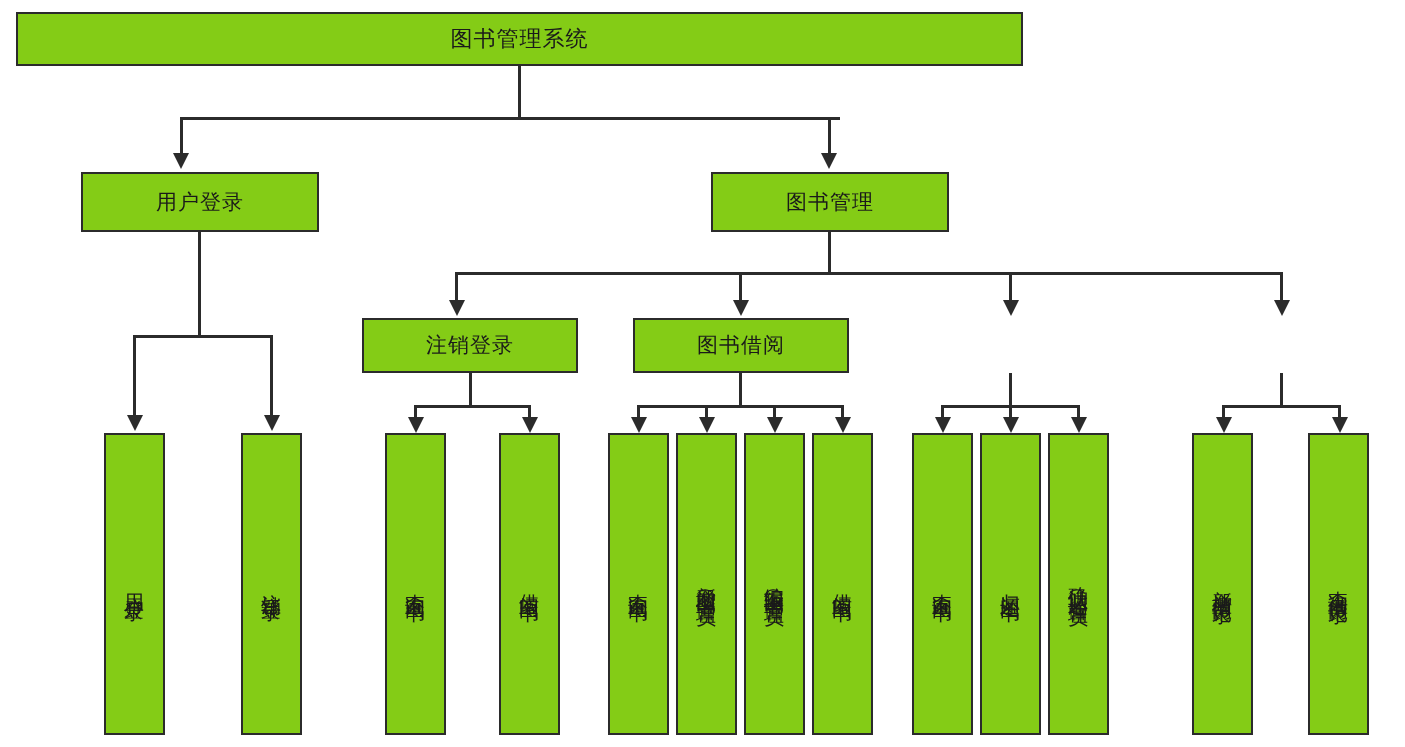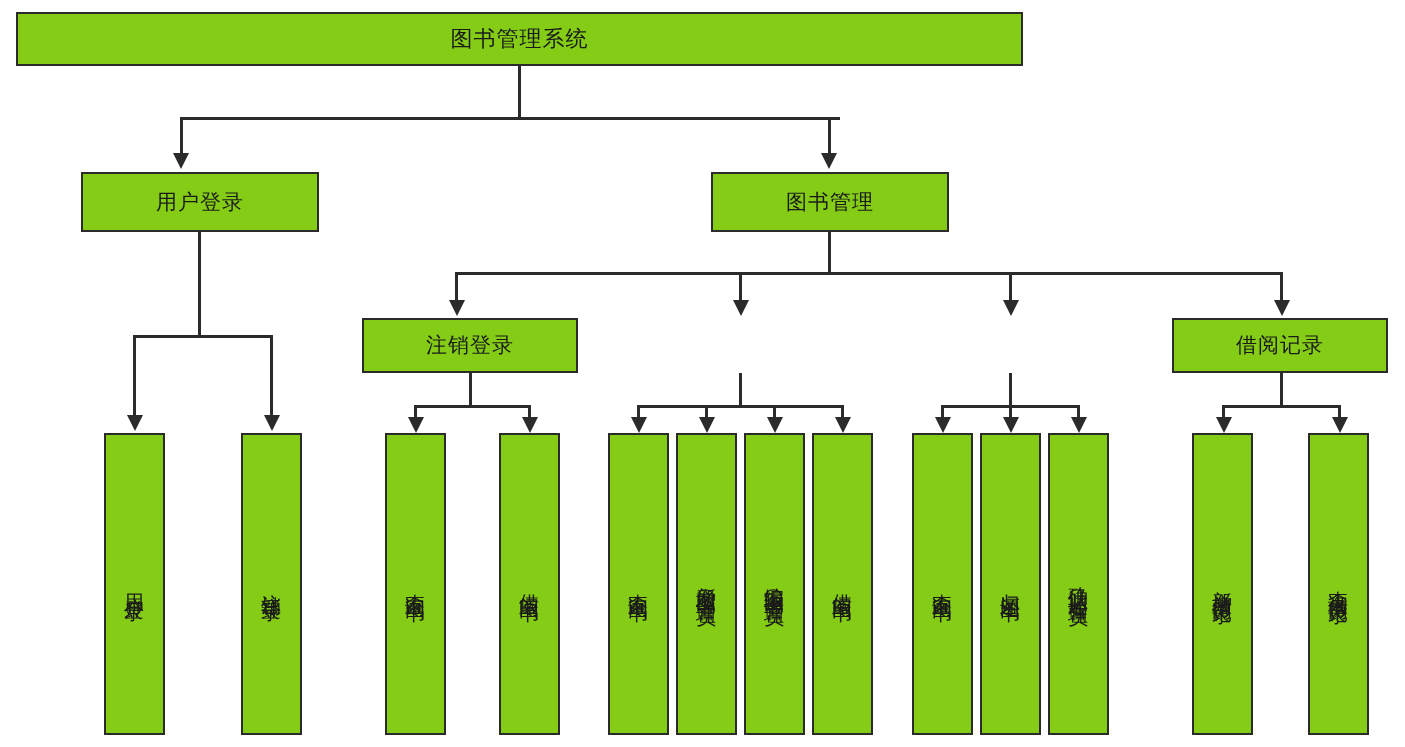--- a/index.html
+++ b/index.html
@@ -126,25 +126,25 @@
   <div class="conn vline" style="left:1009px; top:272px; width:3px; height:30px;"></div>
   <div class="arrow" style="left:1003px; top:300px;"></div>
 
   <div class="conn vline" style="left:1280px; top:272px; width:3px; height:30px;"></div>
   <div class="arrow" style="left:1274px; top:300px;"></div>
 
   <div class="node horizontal" style="left:362px; top:318px; width:216px; height:55px;">
     <span>注销登录</span>
   </div>
 
-
-
-  <div class="node horizontal" style="left:1172px; top:318px; width:216px; height:55px;">
-    <span>借阅记录</span>
-  </div>
+  <div class="node horizontal" style="left:633px; top:318px; width:216px; height:55px;">
+    <span>图书借阅</span>
+  </div>
+
+
 
   <div class="conn vline" style="left:469px; top:373px; width:3px; height:32px;"></div>
   <div class="conn hline" style="left:414px; top:405px; width:117px; height:3px;"></div>
   <div class="conn vline" style="left:414px; top:405px; width:3px; height:14px;"></div>
   <div class="arrow" style="left:408px; top:417px;"></div>
   <div class="conn vline" style="left:528px; top:405px; width:3px; height:14px;"></div>
   <div class="arrow" style="left:522px; top:417px;"></div>
 
   <div class="conn vline" style="left:739px; top:373px; width:3px; height:32px;"></div>
   <div class="conn hline" style="left:637px; top:405px; width:207px; height:3px;"></div>

